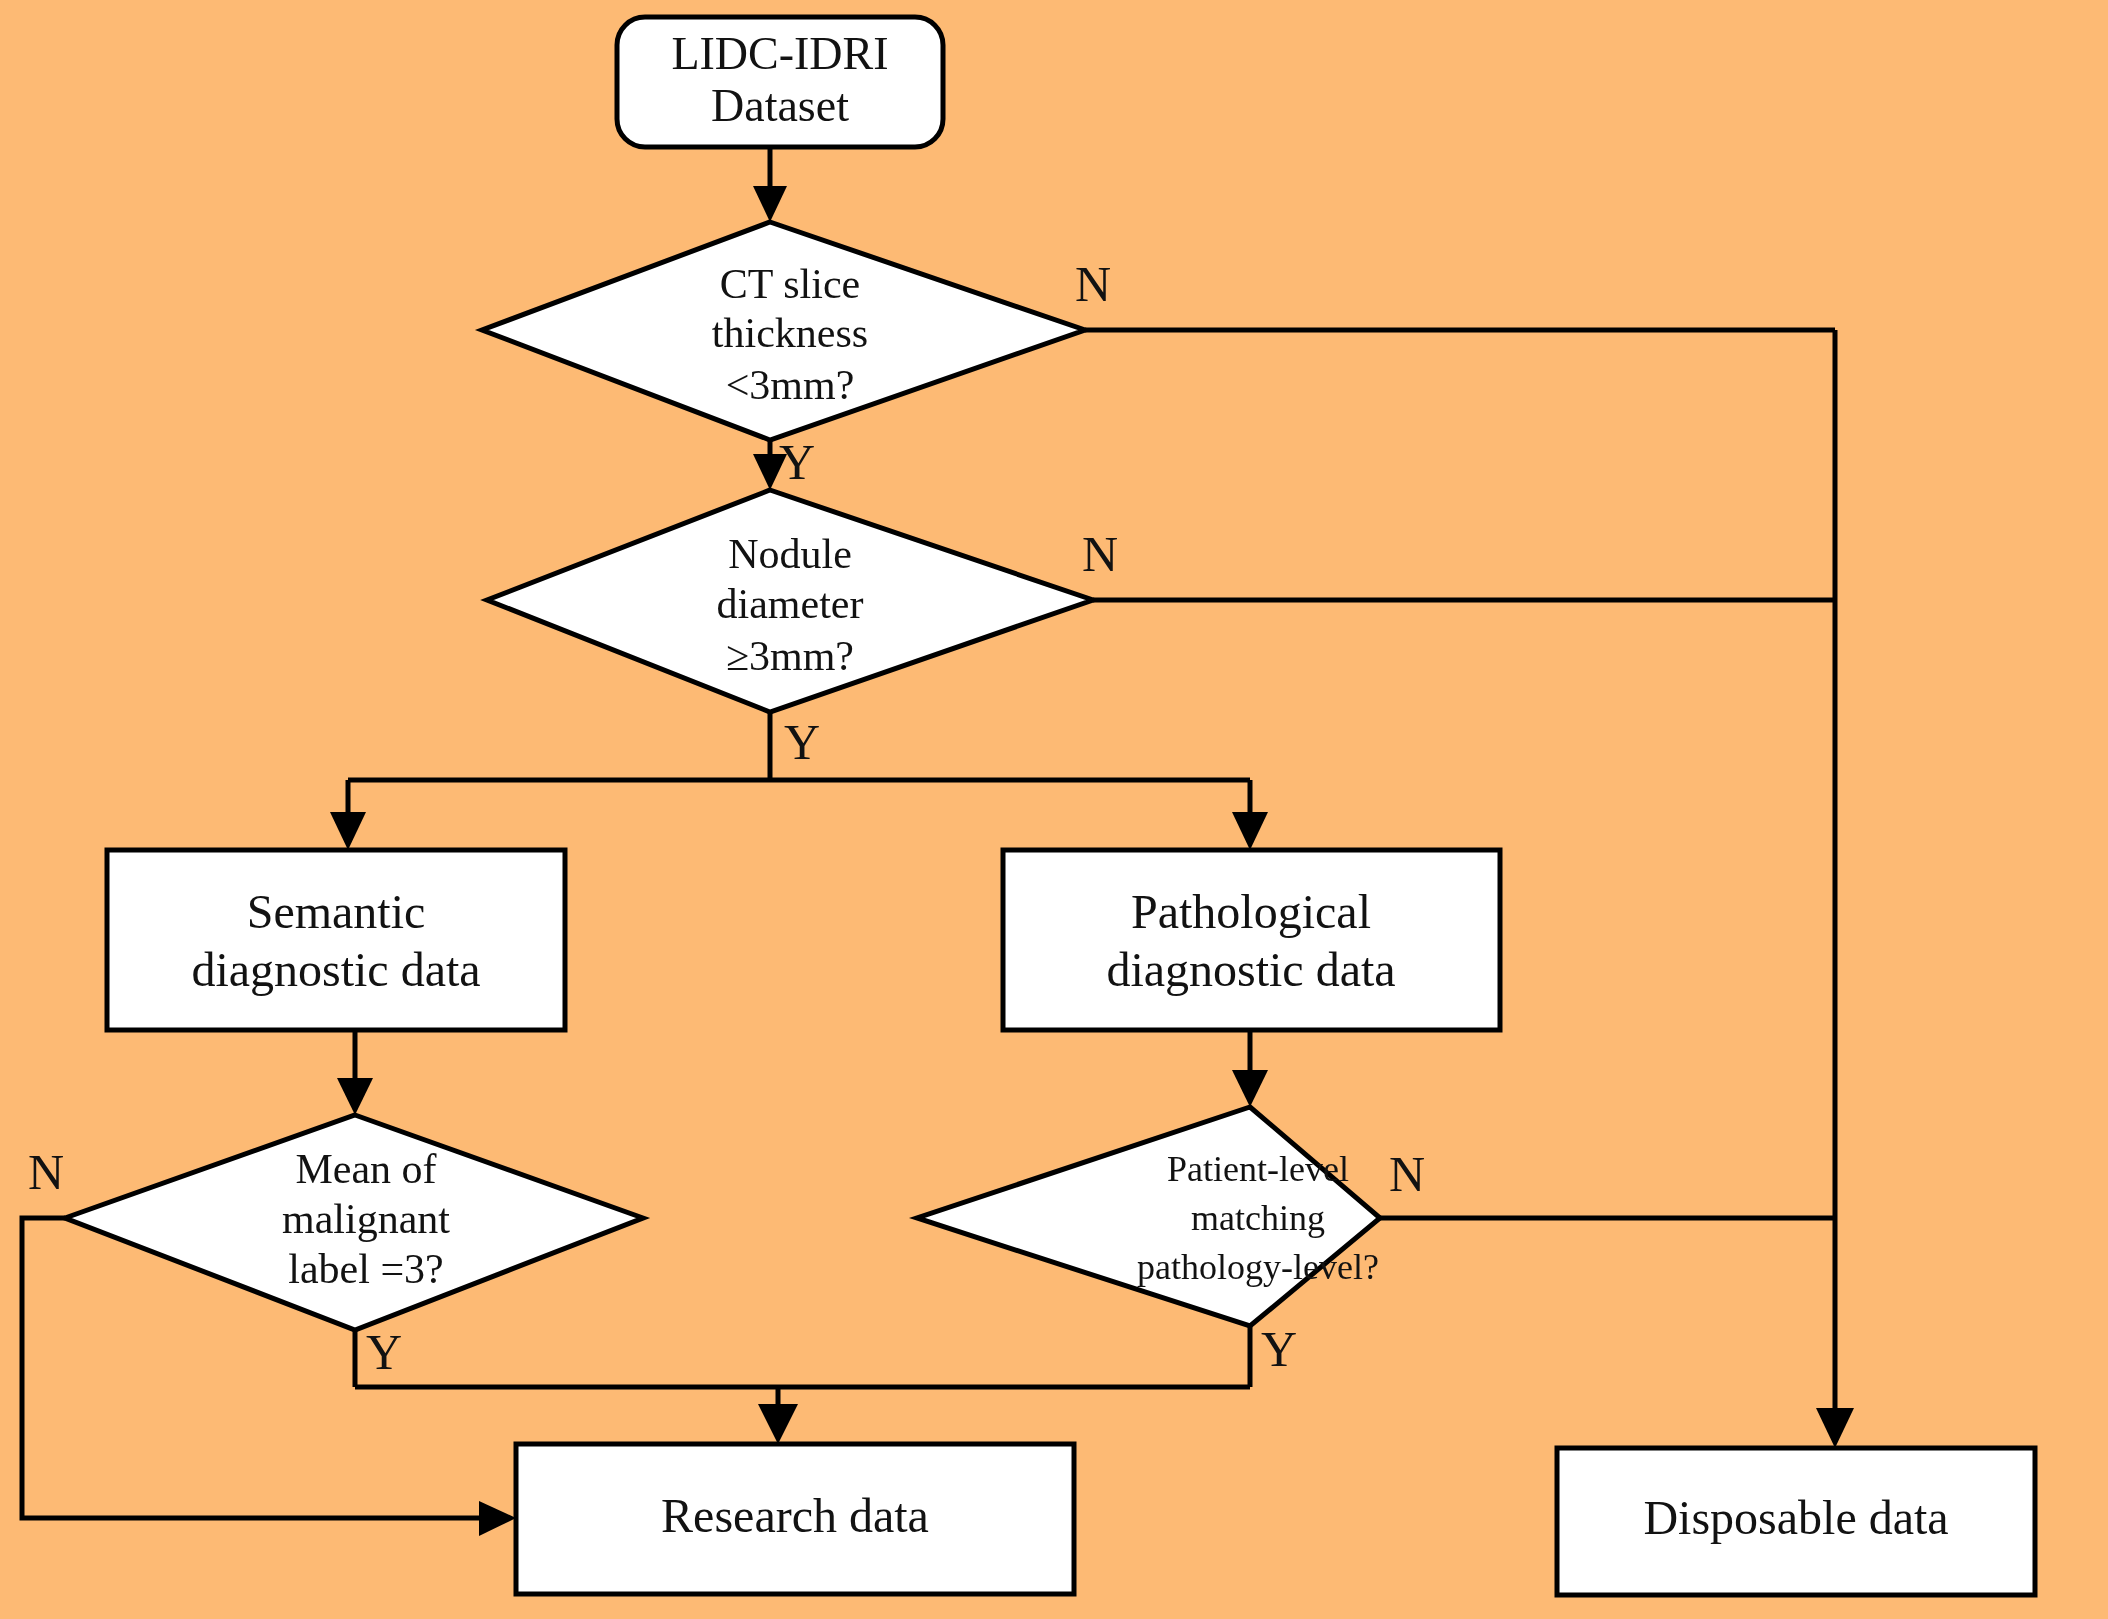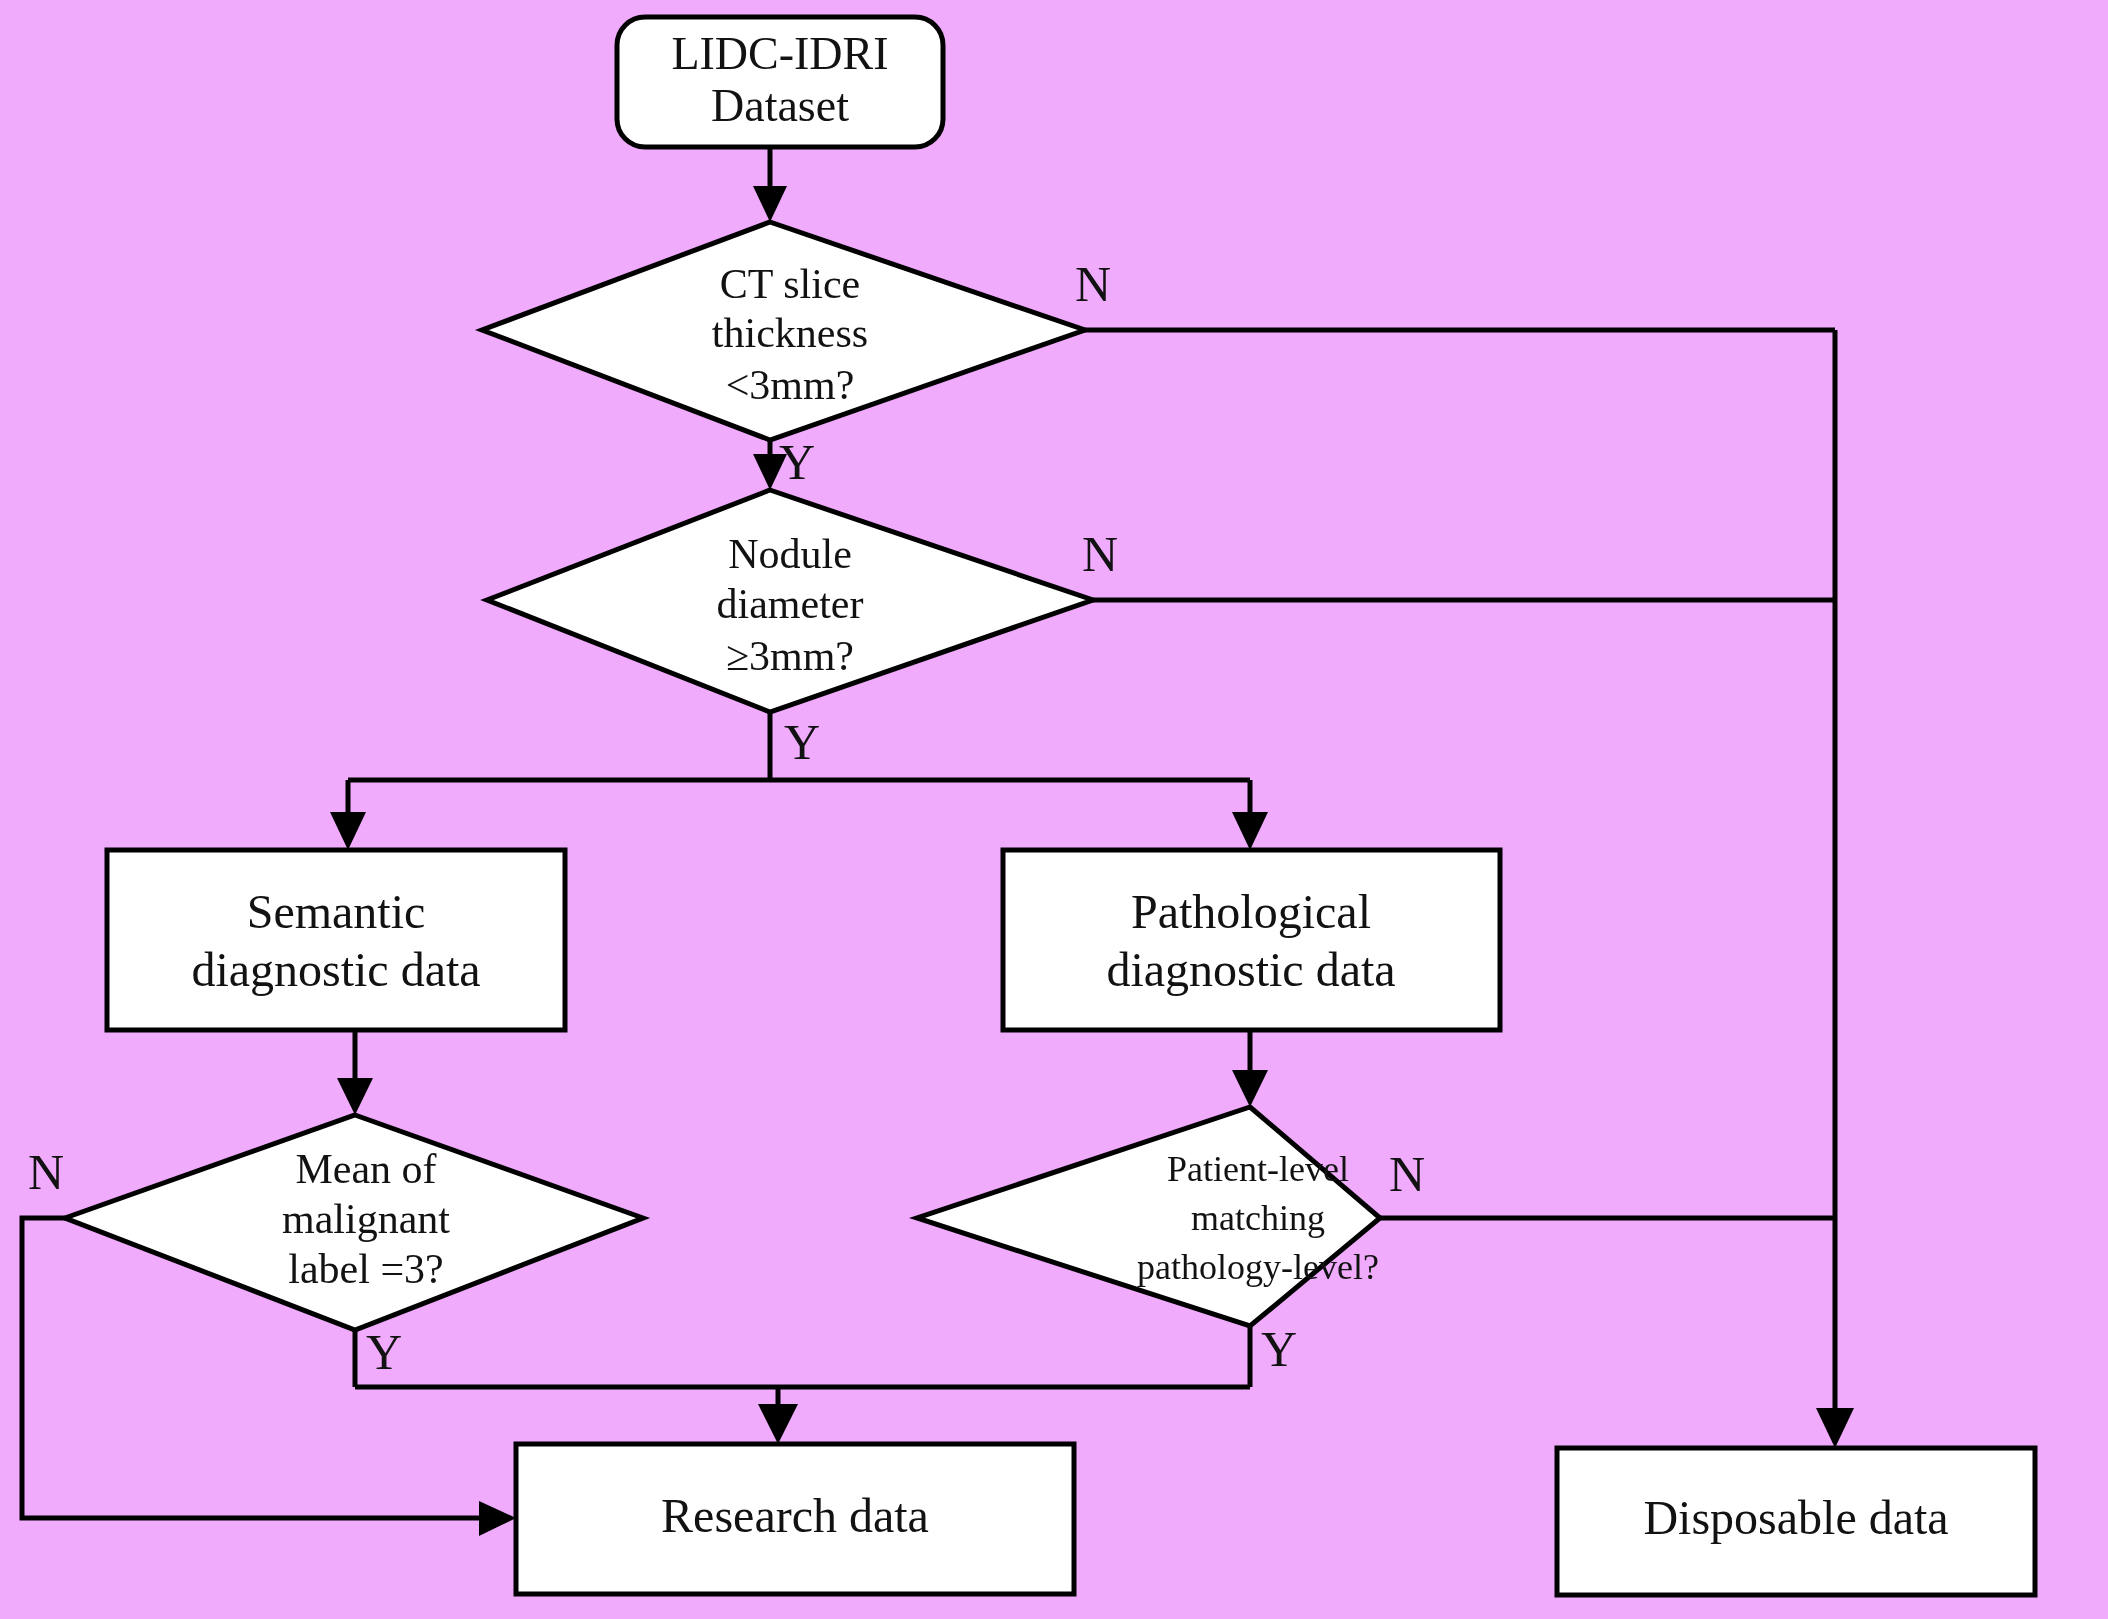--- a/index.html
+++ b/index.html
@@ -10,21 +10,21 @@
   body {
     width: 2108px;
     height: 1619px;
     font-family: "Liberation Serif", "DejaVu Serif", serif;
     overflow: hidden;
   }
   #flowchart-root {
     position: relative;
     width: 2108px;
     height: 1619px;
-    background: #f0abfc;
+    background: #fdba74;
   }
   svg#flow-svg {
     position: absolute;
     top: 0;
     left: 0;
     width: 2108px;
     height: 1619px;
     display: block;
   }
   .node-shape {

